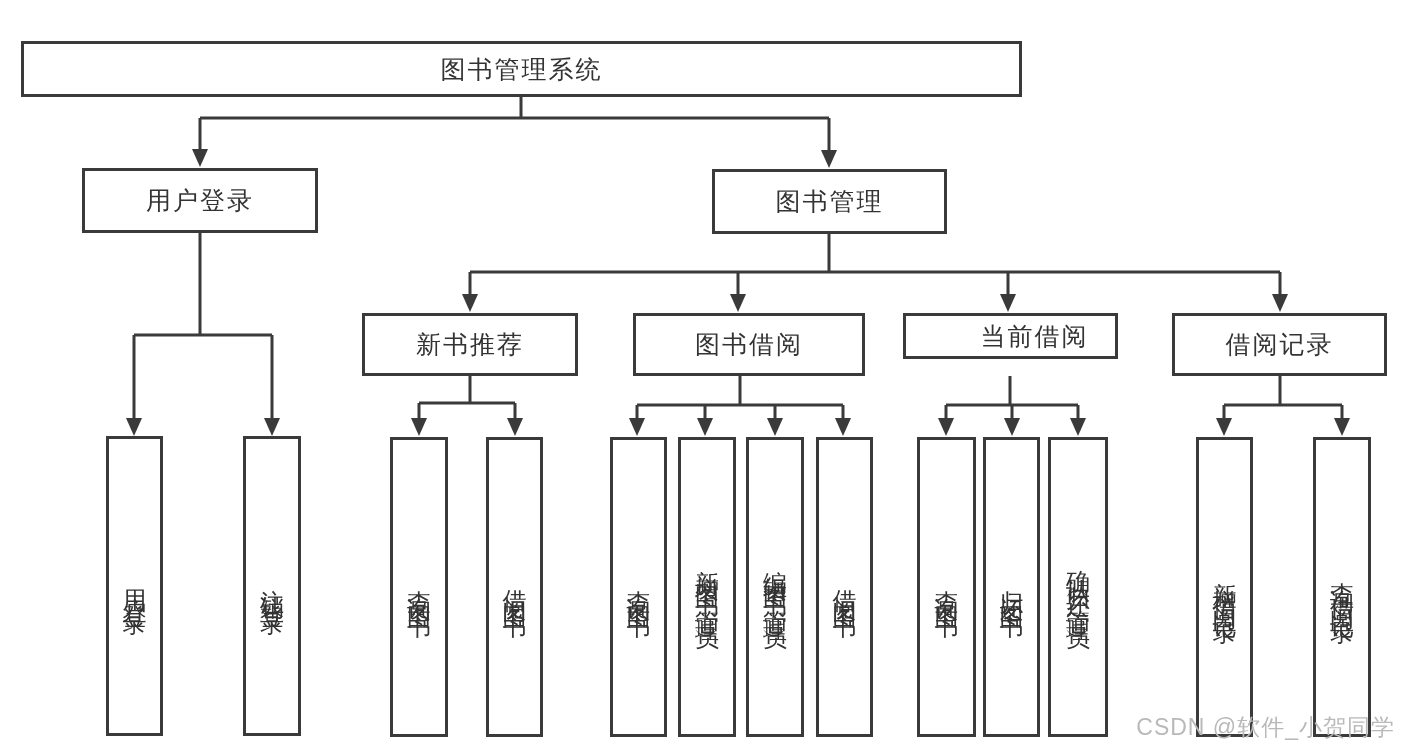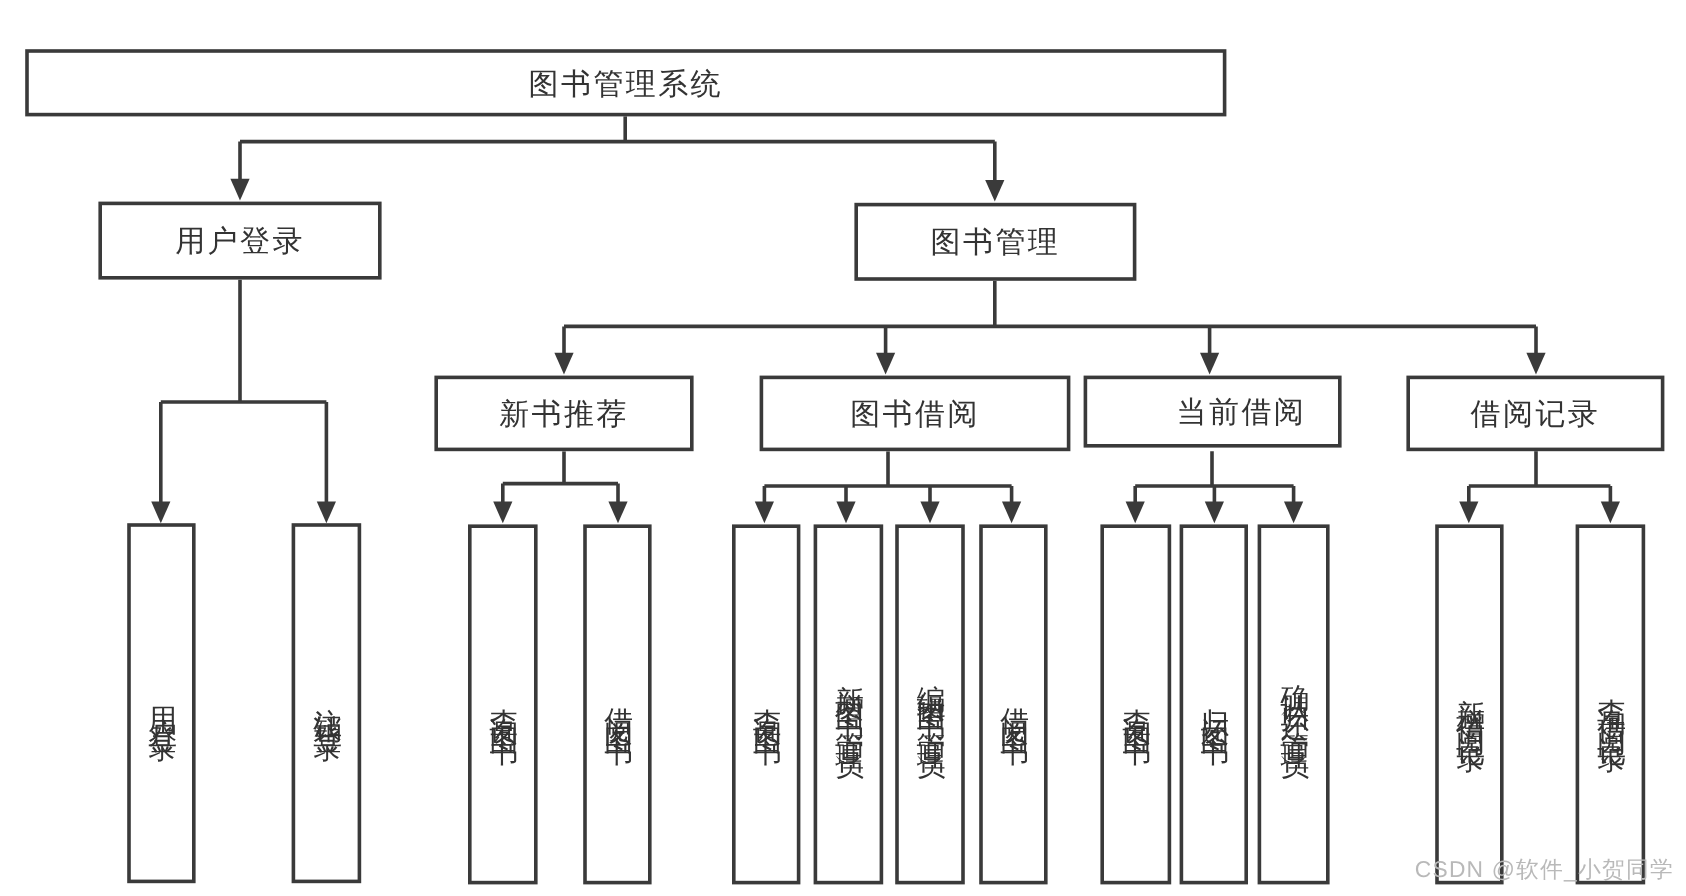--- a/index.html
+++ b/index.html
@@ -37,21 +37,21 @@
     text-orientation: mixed;
     font-size: 24px;
     letter-spacing: 8px;
     line-height: 1;
     overflow: hidden;
   }
   #watermark {
     position: absolute;
     right: 10px;
     top: 712px;
-    font-size: 19px;
+    font-size: 23px;
     letter-spacing: 1px;
     color: #b9b9b9;
     white-space: nowrap;
   }
 </style>
 </head>
 <body>
 
 <div id="stage">
 
@@ -102,24 +102,24 @@
   <div class="node h" style="left:82px; top:168px; width:236px; height:65px;">
     <span>用户登录</span>
   </div>
   <div class="node h" style="left:362px; top:313px; width:216px; height:63px;">
     <span>新书推荐</span>
   </div>
 
   <div class="node h" style="left:712px; top:169px; width:235px; height:65px;">
     <span>图书管理</span>
   </div>
-  <div class="node h" style="left:633px; top:313px; width:259px; height:63px;">
+  <div class="node h" style="left:633px; top:313px; width:232px; height:63px;">
     <span>图书借阅</span>
   </div>
-  <div class="node h" style="left:903px; top:313px; width:215px; height:60px;padding-left:48px;">
+  <div class="node h" style="left:903px; top:313px; width:215px; height:46px;padding-left:48px;">
     <span>当前借阅</span>
   </div>
   <div class="node h" style="left:1172px; top:313px; width:215px; height:63px;">
     <span>借阅记录</span>
   </div>
 
   <div class="node v" style="left:106px; top:436px; width:57px; height:300px;">
     <span>用户登录</span>
   </div>
   <div class="node v" style="left:243px; top:436px; width:58px; height:300px;">

